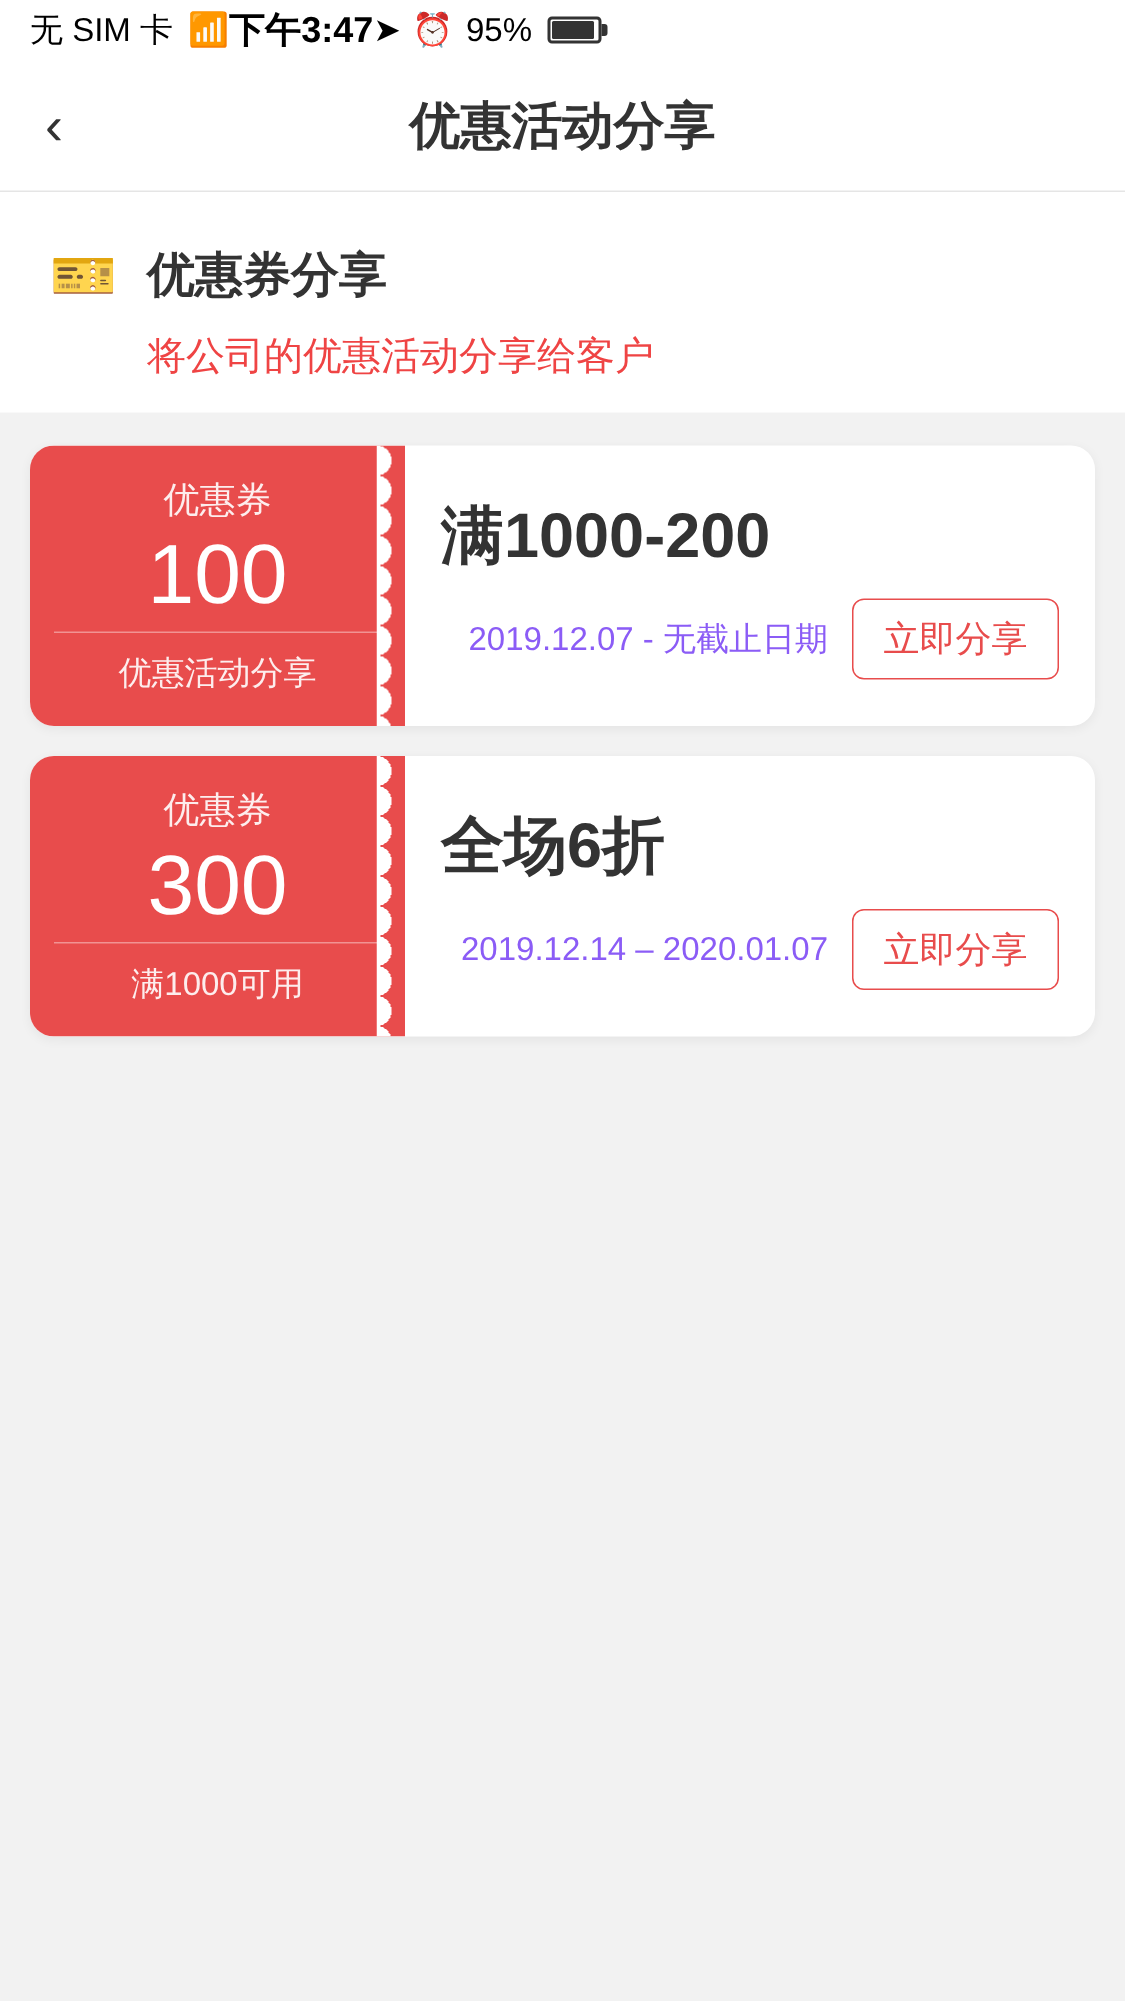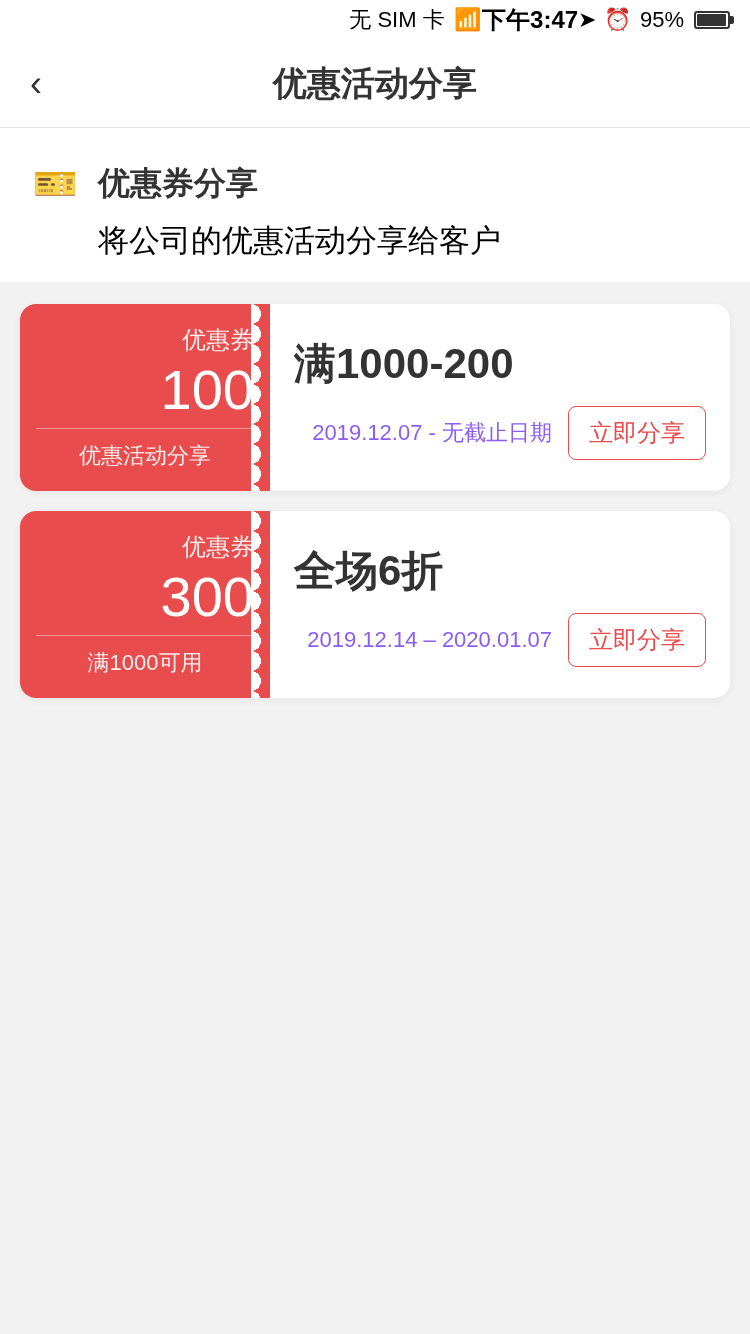--- a/index.html
+++ b/index.html
@@ -12,21 +12,21 @@
       font-family: -apple-system, "PingFang SC", "Helvetica Neue", sans-serif;
     }
 
     
     .status-bar {
       width: 100%;
       height: 40px;
       background: #fff;
       display: flex;
       align-items: center;
-      justify-content: flex-end;
+      justify-content: flex-start;
       padding: 0 20px;
       font-size: 24px;
     }
     .status-left {
       display: flex;
       align-items: center;
       gap: 10px;
       font-size: 22px;
       font-weight: 500;
     }
@@ -113,22 +113,22 @@
       align-items: center;
       justify-content: center;
       font-size: 36px;
     }
     .section-title {
       font-size: 32px;
       font-weight: 600;
       color: #333;
     }
     .section-subtitle {
-      font-size: 31px;
-      color: #000000;
+      font-size: 26px;
+      color: #ef4444;
       margin-left: 68px;
     }
 
     
     .content {
       background: #f2f2f2;
       padding: 20px 20px;
       display: flex;
       flex-direction: column;
       gap: 20px;
@@ -143,21 +143,21 @@
       min-height: 180px;
       box-shadow: 0 2px 8px rgba(0,0,0,0.06);
     }
 
     .coupon-left {
       background: #e84c4c;
       width: 250px;
       min-width: 250px;
       display: flex;
       flex-direction: column;
-      align-items: flex-end;
+      align-items: center;
       justify-content: center;
       padding: 20px 16px;
       position: relative;
       color: #fff;
     }
 
     
     .coupon-left::after {
       content: '';
       position: absolute;

